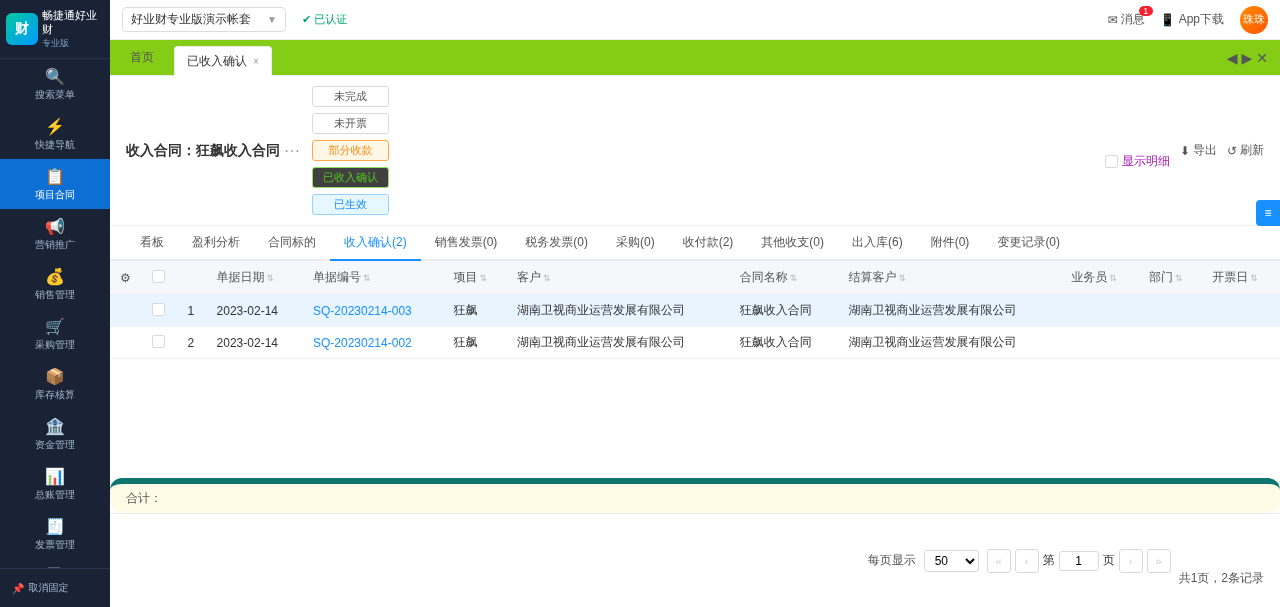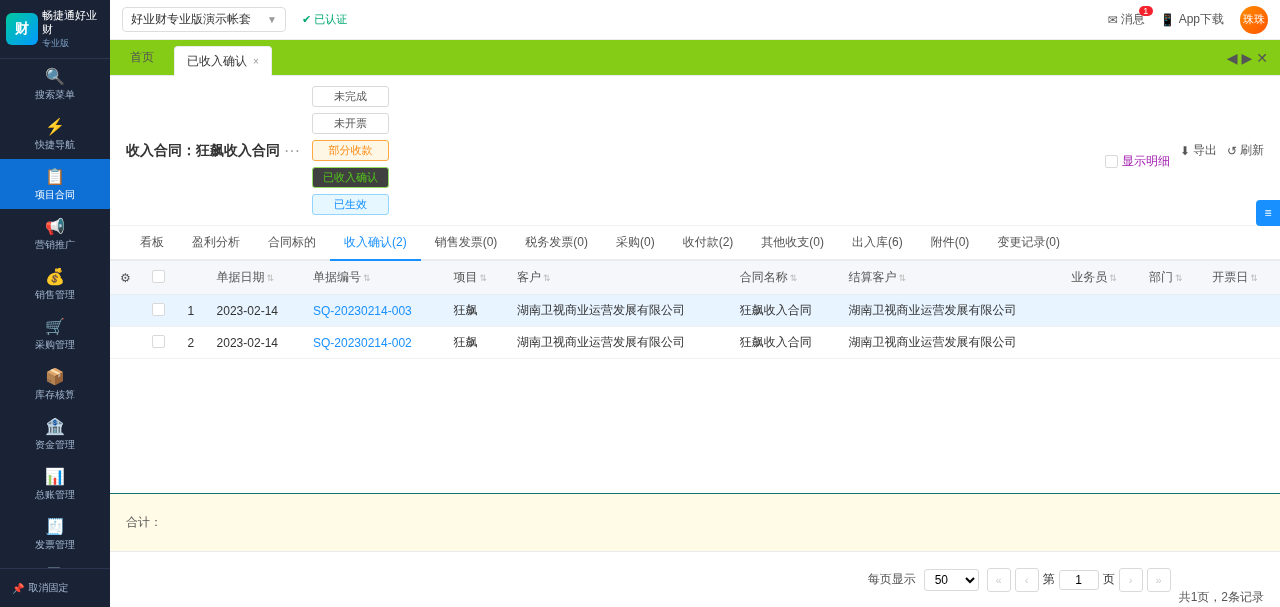--- a/index.html
+++ b/index.html
@@ -70,24 +70,24 @@
     .data-table td { padding: 7px 10px; border-bottom: 1px solid #f0f0f0; color: #333; white-space: nowrap; }
     .data-table tr.selected td { background: #e8f4ff; }
     .col-sort { color: #bbb; font-size: 9px; cursor: pointer; }
     .th-gear { width: 32px; text-align: center; }
     .th-check { width: 28px; text-align: center; }
     .checkbox { width: 13px; height: 13px; border: 1px solid #d9d9d9; border-radius: 2px; cursor: pointer; background: #fff; display: inline-block; }
     .row-num { color: #999; text-align: center; }
     .link-text { color: #1890ff; cursor: pointer; text-decoration: none; }
 
     
-    .table-footer { background: #fffbe6; border-top: 1px solid #0f766e; padding: 20px 16px; font-size: 12px; color: #555; flex-shrink: 0; }
-
-    
-    .pagination { background: #fff; border-top: 1px solid #e8ecef; padding: 1px 16px; display: flex; align-items: center; justify-content: flex-end; gap: 8px; font-size: 12px; flex-shrink: 0; }
+    .table-footer { background: #fffbe6; border-top: 6px solid #0f766e; padding: 6px 16px; font-size: 12px; color: #555; flex-shrink: 0; border-radius: 12px; }
+
+    
+    .pagination { background: #fff; border-top: 1px solid #e8ecef; padding: 20px 16px; display: flex; align-items: center; justify-content: flex-end; gap: 8px; font-size: 12px; flex-shrink: 0; }
     .page-label { color: #555; }
     .page-select { border: 1px solid #d9d9d9; border-radius: 3px; padding: 2px 6px; font-size: 12px; background: #fff; cursor: pointer; }
     .page-nav { display: flex; align-items: center; gap: 4px; }
     .page-btn { width: 24px; height: 24px; border: 1px solid #d9d9d9; background: #fff; border-radius: 3px; cursor: pointer; display: flex; align-items: center; justify-content: center; color: #555; font-size: 11px; }
     .page-btn.disabled { color: #ccc; cursor: not-allowed; }
     .page-input { width: 40px; border: 1px solid #d9d9d9; border-radius: 3px; text-align: center; padding: 2px 4px; font-size: 12px; }
     .page-info { color: #555; margin-top: 36px; }
 
     
     .right-panel { position: absolute; right: 0; top: 160px; background: #1890ff; border-radius: 4px 0 0 4px; width: 24px; display: flex; flex-direction: column; align-items: center; padding: 6px 2px; gap: 4px; cursor: pointer; }

